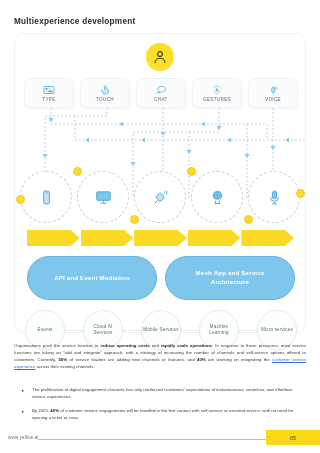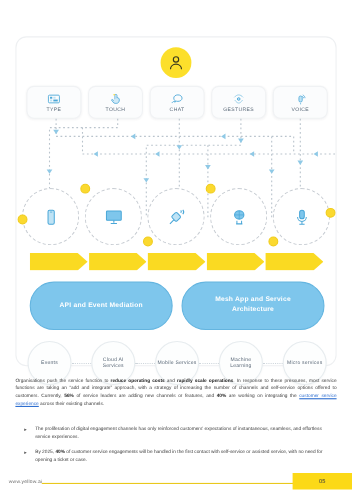--- a/index.html
+++ b/index.html
@@ -159,20 +159,21 @@
     width:54px; height:15px; background:#fcd917;
     display:flex; align-items:center; justify-content:center;
     font-size:5.2px; color:#3c3c3c; font-weight:normal;
   }
 </style>
 </head>
 <body>
 
 <div class="slide">
 
+  <div class="slide-title">Multiexperience  development</div>
 
   <div class="diagram">
 
     <div class="persona">
       <svg viewBox="0 0 24 24" fill="none" stroke="#3a3a1f" stroke-width="1.6">
         <circle cx="12" cy="7.5" r="3.6"></circle>
         <path d="M4.5 21c0-4.2 3.4-7 7.5-7s7.5 2.8 7.5 7"></path>
       </svg>
     </div>
 

